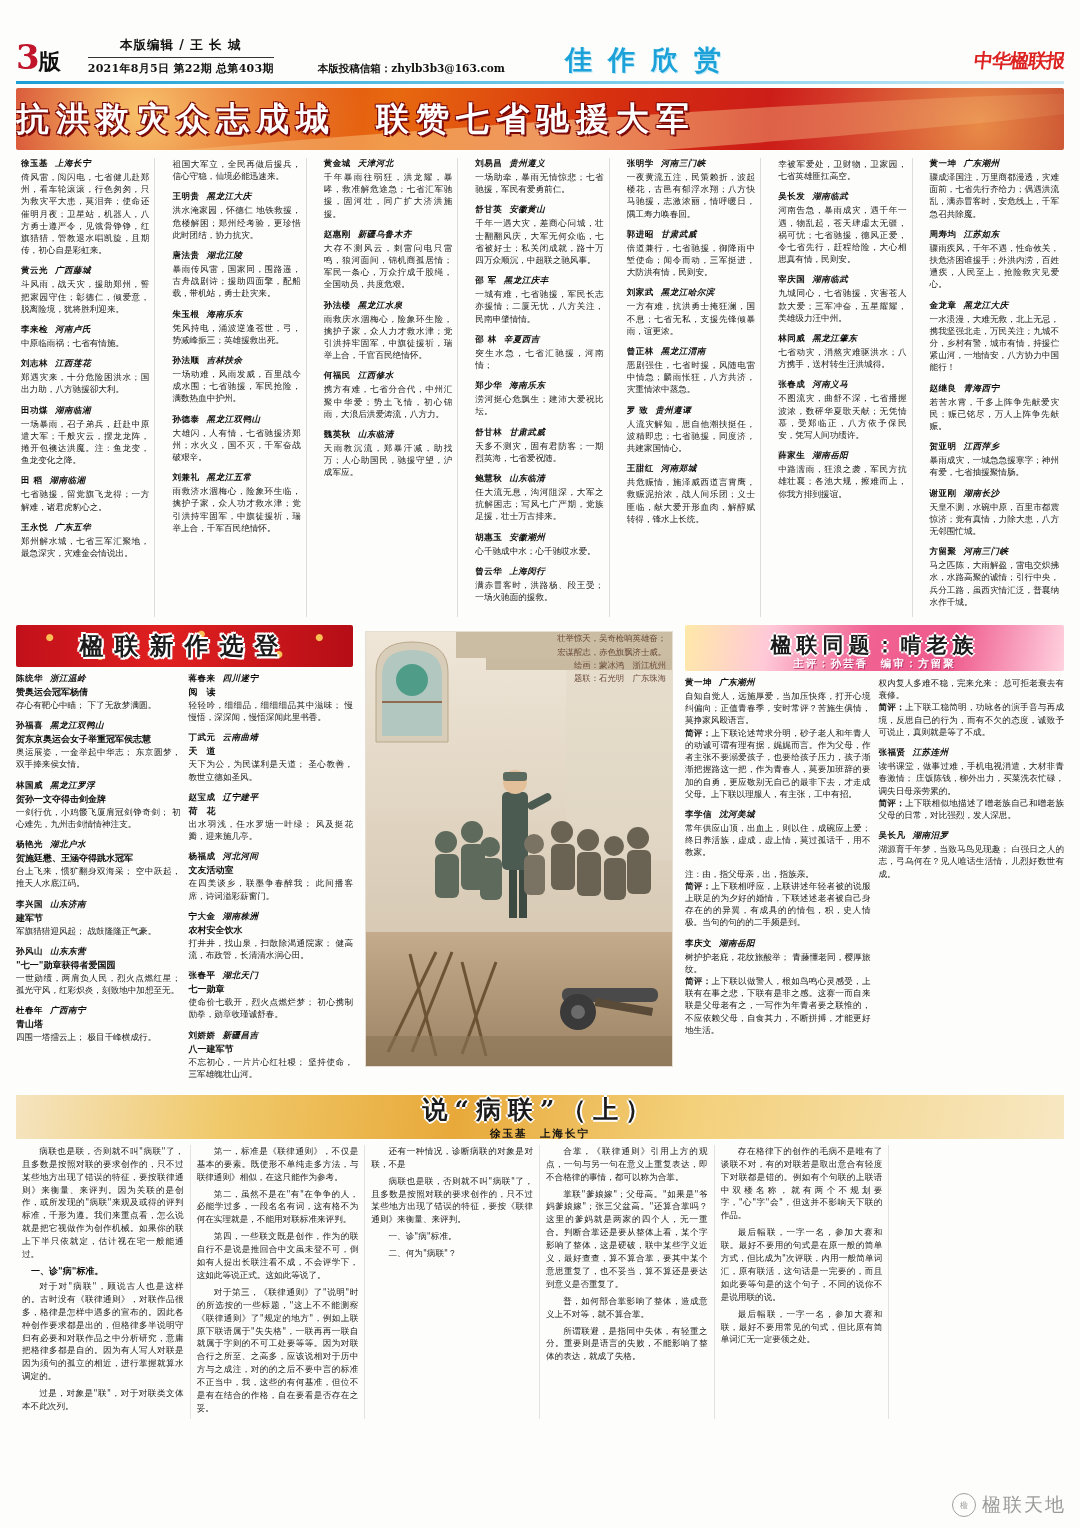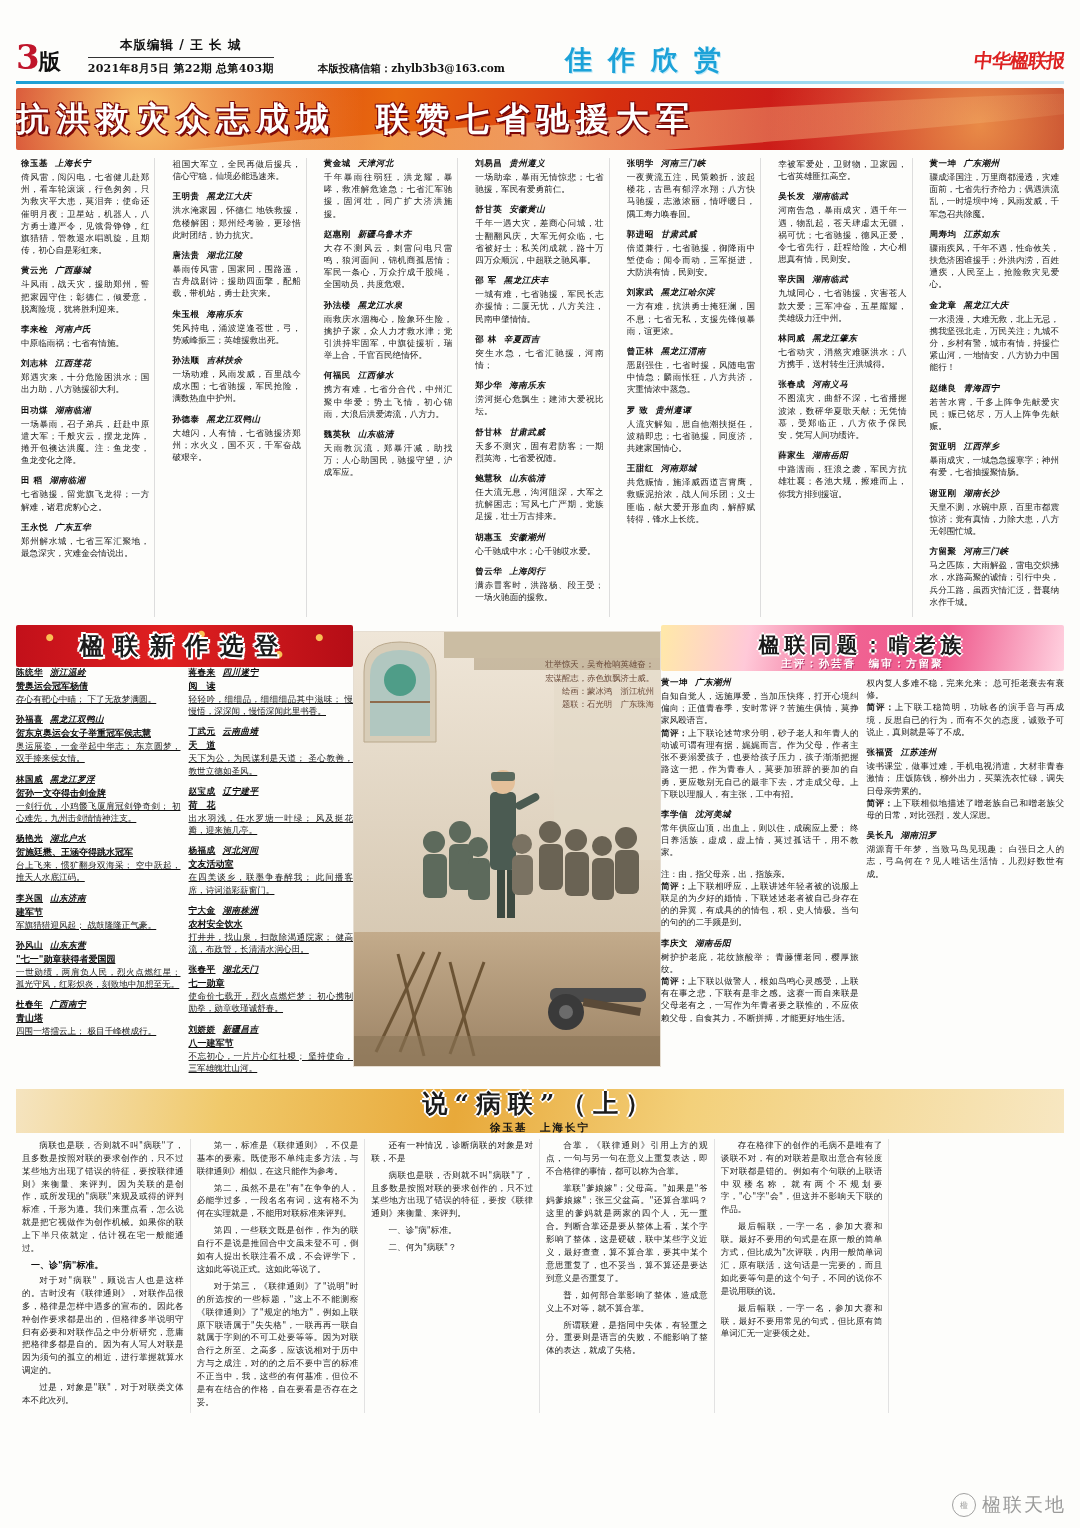--- a/index.html
+++ b/index.html
@@ -51,21 +51,21 @@
   .col:last-child{border-right:none;}
   .entry{margin-bottom:9px;}
   .entry .byline{font-size:8.5px;font-weight:bold;font-family:"DejaVu Serif","Liberation Serif",serif;
      display:flex;gap:7px;margin-bottom:1px;letter-spacing:.5px;}
   .entry .byline .place{font-style:italic;}
   .entry .body{font-size:8.6px;line-height:1.42;font-family:"DejaVu Serif","Liberation Serif",serif;
      text-align:justify;color:#1a1a1a;letter-spacing:0px;}
   .entry .ttl{font-size:9px;font-weight:bold;font-family:"DejaVu Serif","Liberation Serif",serif;}
 
   
-  .mid{display:grid;grid-template-columns:337px 308px 1fr;gap:0;margin:8px 6px 0 6px;}
+  .mid{display:grid;grid-template-columns:337px 308px 1fr;gap:12px;margin:8px 6px 0 6px;}
   .sec-banner-red{
     height:42px;border-radius:2px;display:flex;align-items:center;justify-content:center;
     background:
       radial-gradient(circle at 10% 30%, rgba(255,210,90,.9) 0 3px, rgba(255,210,90,0) 4px),
       radial-gradient(circle at 25% 75%, rgba(255,210,90,.9) 0 3px, rgba(255,210,90,0) 4px),
       radial-gradient(circle at 55% 22%, rgba(255,210,90,.9) 0 3px, rgba(255,210,90,0) 4px),
       radial-gradient(circle at 78% 70%, rgba(255,210,90,.9) 0 3px, rgba(255,210,90,0) 4px),
       radial-gradient(circle at 90% 30%, rgba(255,210,90,.9) 0 3px, rgba(255,210,90,0) 4px),
       linear-gradient(90deg,#c2101a,#e02020 45%,#b50d16);
     overflow:hidden;position:relative;}
@@ -75,29 +75,29 @@
   .sec-banner-pink{
     height:46px;border-radius:2px;display:flex;flex-direction:column;align-items:center;justify-content:flex-end;
     background:linear-gradient(100deg,#ffe9a8 0%,#ffc9d8 22%,#f06292 48%,#ef5a8d 70%,#ffd2e0 100%);
     overflow:hidden;position:relative;}
   .sec-banner-pink .t{font-size:21px;font-weight:bold;color:#1b1b1b;letter-spacing:5px;line-height:22px;
      font-family:"DejaVu Serif","Liberation Serif",serif;
      text-shadow:2px 0 0 #fff,-2px 0 0 #fff,0 2px 0 #fff,0 -2px 0 #fff;}
   .sec-banner-pink .sub{font-size:10.5px;font-weight:bold;color:#fff;letter-spacing:2px;margin-top:1px;
      font-family:"DejaVu Serif","Liberation Serif",serif;text-shadow:1px 1px 0 #b8346a;}
 
-  .mid-cols{display:grid;grid-template-columns:1fr 1fr;gap:8px;margin-top:0;text-decoration:underline;}
+  .mid-cols{display:grid;grid-template-columns:1fr 1fr;gap:8px;margin-top:6px;}
   .mid-cols3{display:grid;grid-template-columns:1fr 1fr;gap:8px;margin-top:6px;}
 
   
   .painting{
     height:434px;margin-top:6px;position:relative;overflow:hidden;border:1px solid #e6ded2;
     background:linear-gradient(170deg,#e9dfd1 0%,#dfd2bf 35%,#cbb89e 70%,#b9a488 100%);
   }
-  .painting .caption{position:absolute;right:6px;top:26px;width:180px;font-size:8.4px;line-height:1.6;
+  .painting .caption{position:absolute;right:6px;top:0;width:180px;font-size:8.4px;line-height:1.6;
      color:#6a4a3a;font-family:"DejaVu Serif","Liberation Serif",serif;text-align:right;}
 
   
   .art-banner{height:44px;margin:6px 6px 0 6px;
     background:linear-gradient(100deg,#f5e4c0,#f0c96a 20%,#e8a93a 42%,#f3d07a 64%,#f7e7c2 100%);
     display:flex;flex-direction:column;align-items:center;justify-content:center;position:relative;overflow:hidden;}
   .art-banner .t{font-size:25px;font-weight:bold;color:#1b1b1b;letter-spacing:7px;
      font-family:"DejaVu Serif","Liberation Serif",serif;
      text-shadow:2px 0 0 #fff,-2px 0 0 #fff,0 2px 0 #fff,0 -2px 0 #fff;}
   .art-banner .by{font-size:10.5px;font-weight:bold;letter-spacing:2px;margin-top:1px;
@@ -234,20 +234,27 @@
           </div>
           <div class="body">一场动难，风雨发威，百里战今成水围；七省驰援，军民抢险，满数热血中护州。</div>
         </div>
         <div class="entry">
           <div class="byline">
             <span>孙德泰</span>
             <span class="place">黑龙江双鸭山</span>
           </div>
           <div class="body">大雄闪，人有情，七省驰援济郑州；水火义，国不灭，千军奋战破艰辛。</div>
         </div>
+        <div class="entry">
+          <div class="byline">
+            <span>刘兼礼</span>
+            <span class="place">黑龙江五常</span>
+          </div>
+          <div class="body">雨救济水涸梅心，险象环生临，擒护子家，众人功才救水津；党引洪持牢固军，中旗徒援祈，瑞举上合，千军百民绝情怀。</div>
+        </div>
       </div>
       <div class="col">
         <div class="entry">
           <div class="byline">
             <span>黄金城</span>
             <span class="place">天津河北</span>
           </div>
           <div class="body">千年暴雨往弱狂，洪龙耀，暴哮，救准解危途急；七省汇军驰援，固河壮，同广扩大济洪施援。</div>
         </div>
         <div class="entry">
@@ -427,21 +434,21 @@
           </div>
           <div class="body">中路濡雨，狂浪之袭，军民方抗雄壮襄；各池大规，擦难而上，你我方排到援谊。</div>
         </div>
       </div>
       <div class="col">
         <div class="entry">
           <div class="byline">
             <span>黄一坤</span>
             <span class="place">广东潮州</span>
           </div>
-          <div class="body">骤成泽国注，万里商都漫透，灾难面前，七省先行齐给力；偶遇洪流乱，一时堤坝中垮，风雨发威，千军急召共除魔。</div>
+          <div class="body">骤成泽国注，万里商都漫透，灾难面前，七省先行齐给力；偶遇洪流乱，满赤冒客时，安危线上，千军急召共除魔。</div>
         </div>
         <div class="entry">
           <div class="byline">
             <span>周寿均</span>
             <span class="place">江苏如东</span>
           </div>
           <div class="body">骤雨疾风，千年不遇，性命攸关，扶危济困谁援手；外洪内涝，百姓遭疾，人民至上，抢险救灾见爱心。</div>
         </div>
         <div class="entry">
           <div class="byline">

